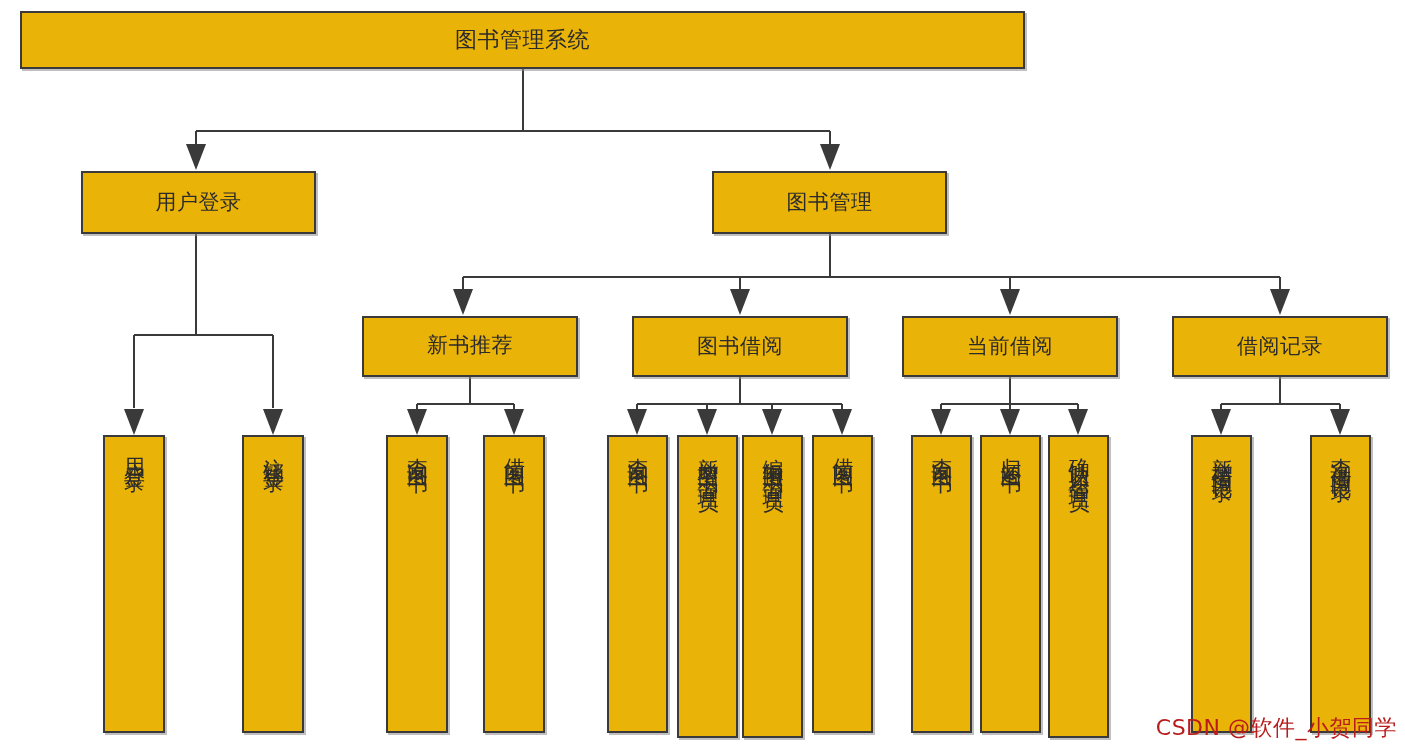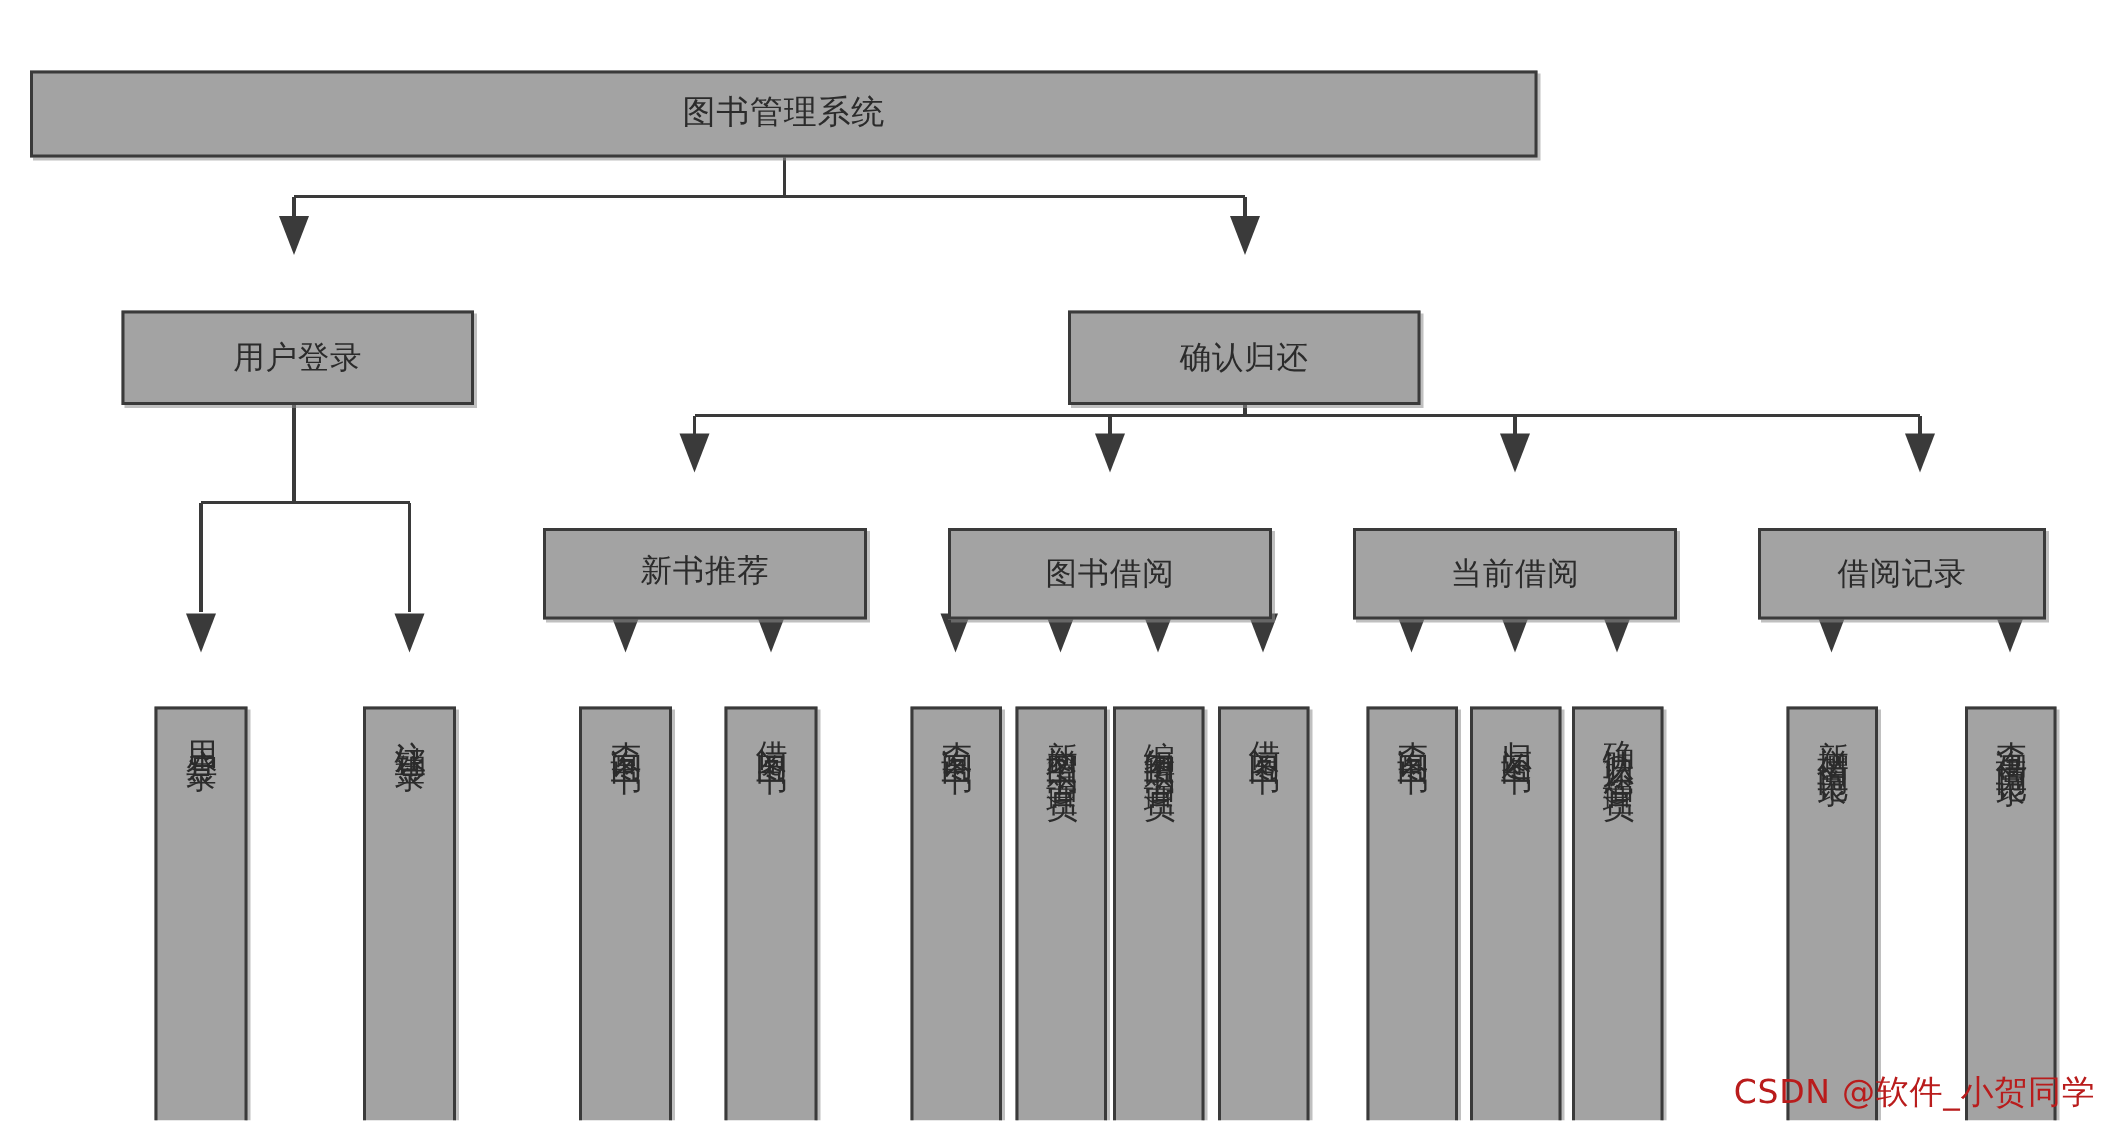--- a/index.html
+++ b/index.html
@@ -21,27 +21,26 @@
   #diagram-svg {
     position: absolute;
     left: 0;
     top: 0;
     width: 1405px;
     height: 747px;
   }
   .node-box {
     position: absolute;
     box-sizing: border-box;
-    background: #a3a3a3;
+    background: #eab308;
     border: 2px solid #3a3a3a;
     display: flex;
     align-items: center;
     justify-content: center;
     box-shadow: 2px 2px 0 rgba(140,140,140,0.55);
-    margin-top: 36px;
   }
   .node-label-h {
     font-size: 21px;
     color: #2b2b2b;
     line-height: 1.1;
     white-space: nowrap;
     letter-spacing: 0.5px;
   }
   .node-box.root .node-label-h {
     font-size: 22px;
@@ -158,36 +157,36 @@
 
   <div class="node-box root" style="left:20px; top:11px; width:1005px; height:58px;">
     <span class="node-label-h">图书管理系统</span>
   </div>
 
   <div class="node-box" style="left:81px; top:171px; width:235px; height:63px;">
     <span class="node-label-h">用户登录</span>
   </div>
 
   <div class="node-box" style="left:712px; top:171px; width:235px; height:63px;">
-    <span class="node-label-h">确认归还</span>
+    <span class="node-label-h">图书管理</span>
   </div>
 
   <div class="node-box" style="left:362px; top:316px; width:216px; height:61px;font-family:Liberation Mono, monospace;">
     <span class="node-label-h">新书推荐</span>
   </div>
 
   <div class="node-box" style="left:902px; top:316px; width:216px; height:61px;">
     <span class="node-label-h">当前借阅</span>
   </div>
 
   <div class="node-box" style="left:632px; top:316px; width:216px; height:61px;">
     <span class="node-label-h">图书借阅</span>
   </div>
 
-  <div class="node-box" style="left:1172px; top:316px; width:192px; height:61px;">
+  <div class="node-box" style="left:1172px; top:316px; width:216px; height:61px;">
     <span class="node-label-h">借阅记录</span>
   </div>
 
   <div class="node-box vertical" style="left:103px; top:435px; width:62px; height:298px;">
     <span class="node-label-v">用户登录</span>
   </div>
 
   <div class="node-box vertical" style="left:242px; top:435px; width:62px; height:298px;">
     <span class="node-label-v">注销登录</span>
   </div>

